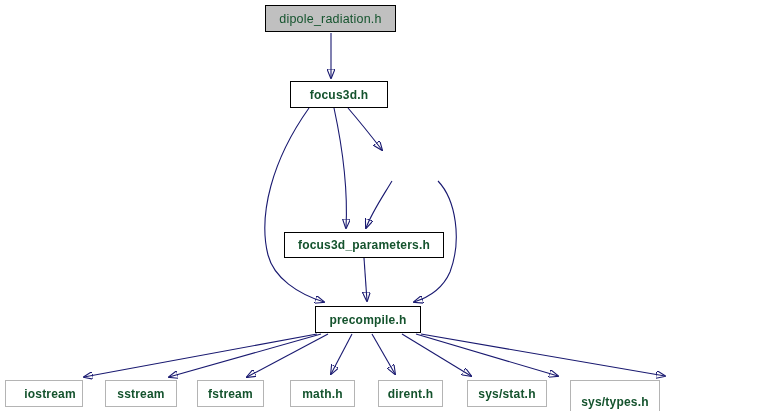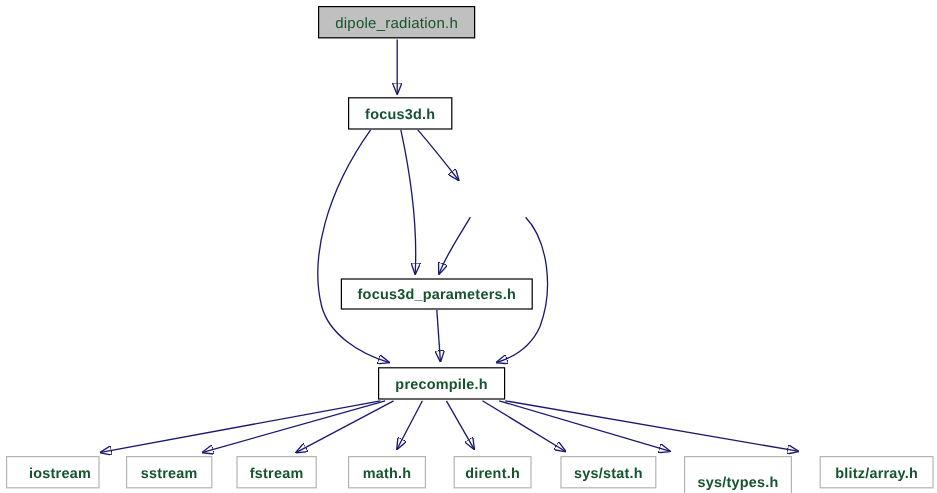--- a/index.html
+++ b/index.html
@@ -44,21 +44,21 @@
   .node.root {
     background: #c0c0c0;
     font-weight: normal;
     font-size: 12.5px;
   }
   .node.leaf {
     border-color: #b4b4b4;
   }
   
   .n-dipole     { left: 265px; top: 5px;   width: 131px; height: 27px; }
-  .n-focus3d    { left: 290px; top: 81px;  width: 87px;  height: 27px; }
+  .n-focus3d    { left: 290px; top: 81px;  width: 98px;  height: 27px; }
   .n-utilities  { left: 367px; top: 154px; width: 78px;  height: 27px; }
   .n-params     { left: 284px; top: 232px; width: 160px; height: 26px; }
   .n-precompile { left: 315px; top: 306px; width: 106px; height: 27px; }
   .n-iostream   { left: 5px;   top: 380px; width: 78px;  height: 27px; padding-left: 12px; }
   .n-sstream    { left: 105px; top: 380px; width: 72px;  height: 27px; }
   .n-fstream    { left: 197px; top: 380px; width: 67px;  height: 27px; }
   .n-math       { left: 290px; top: 380px; width: 65px;  height: 27px; }
   .n-dirent     { left: 378px; top: 380px; width: 65px;  height: 27px; }
   .n-sysstat    { left: 467px; top: 380px; width: 80px;  height: 27px; }
   .n-systypes   { left: 570px; top: 380px; width: 90px;  height: 44px; }
@@ -106,15 +106,14 @@
   <div class="node n-params">focus3d_parameters.h</div>
   <div class="node n-precompile">precompile.h</div>
 
   <div class="node leaf n-iostream">iostream</div>
   <div class="node leaf n-sstream">sstream</div>
   <div class="node leaf n-fstream">fstream</div>
   <div class="node leaf n-math">math.h</div>
   <div class="node leaf n-dirent">dirent.h</div>
   <div class="node leaf n-sysstat">sys/stat.h</div>
   <div class="node leaf n-systypes">sys/types.h</div>
-  <div class="node leaf n-blitz">blitz/array.h</div>
 
 </div>
 
 </body></html>

